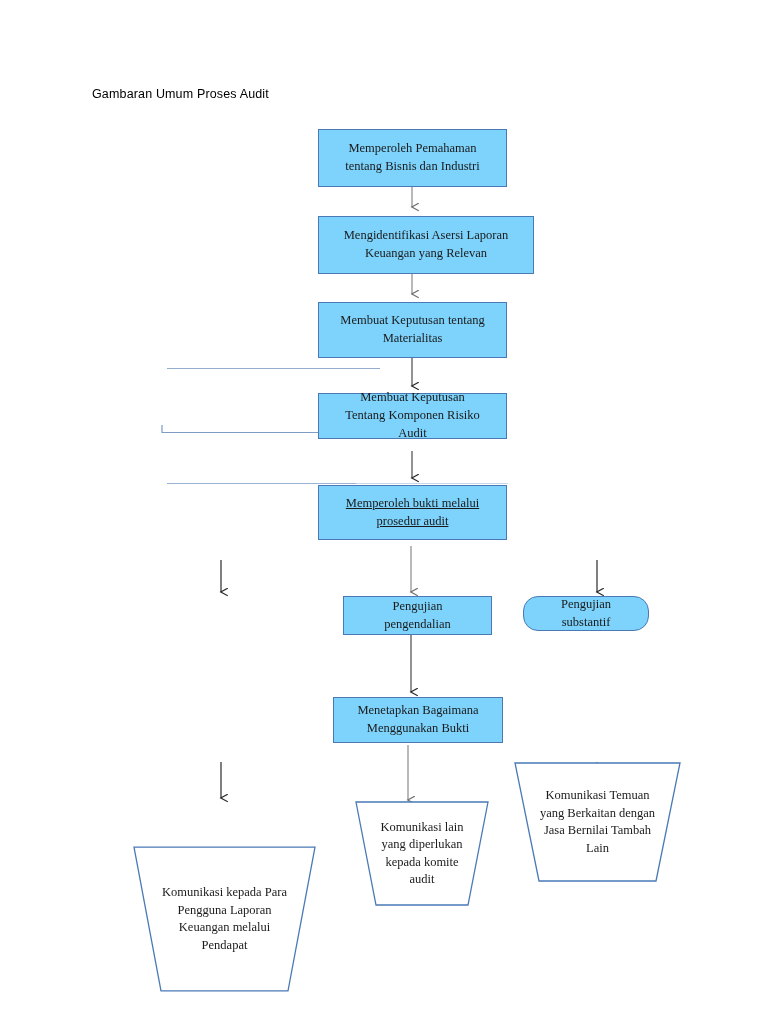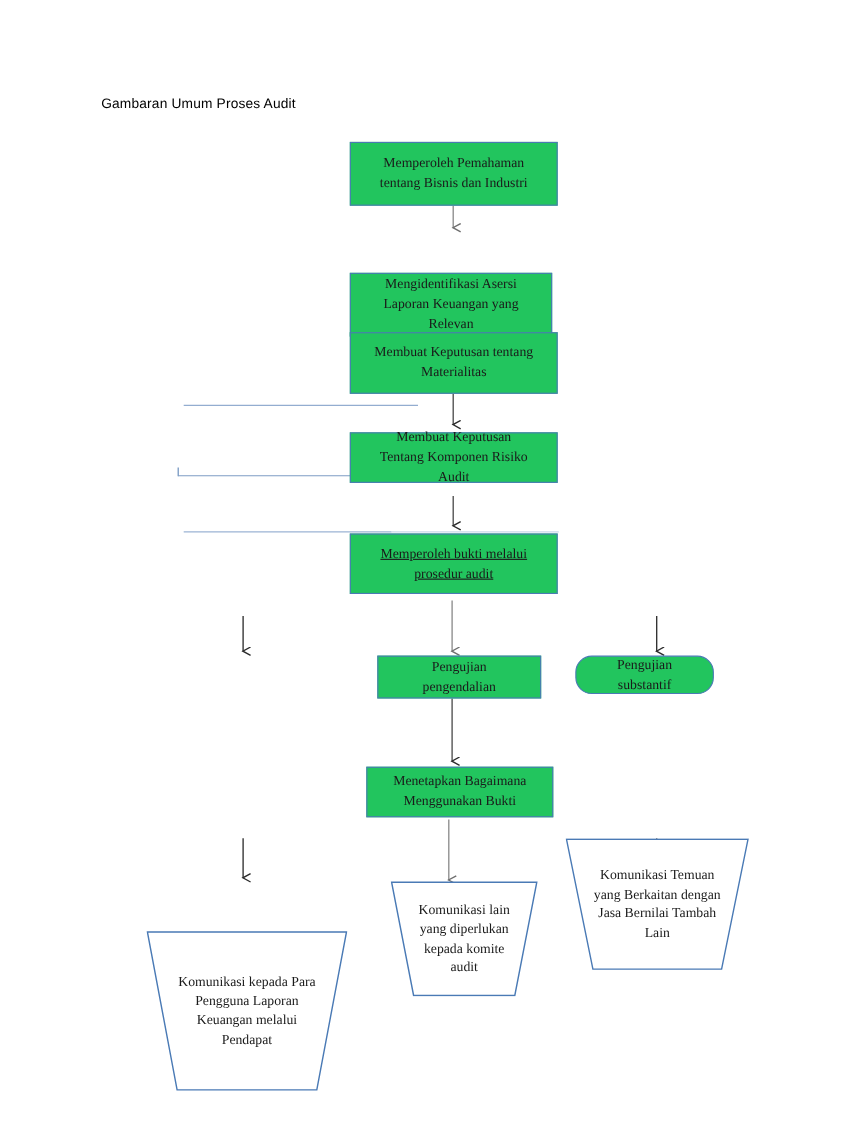--- a/index.html
+++ b/index.html
@@ -29,21 +29,21 @@
     font-weight: normal;
     color: #000000;
     letter-spacing: 0.15px;
     white-space: nowrap;
   }
   
   .node {
     position: absolute;
     box-sizing: border-box;
     border: 1px solid #4a7ab5;
-    background: #22c55e;
+    background: #7dd3fc;
     display: flex;
     align-items: center;
     justify-content: center;
     text-align: center;
     font-family: "Liberation Serif", serif;
     font-size: 12.5px;
     line-height: 1.42;
     color: #1a1a1a;
     padding: 2px 20px;
   }
@@ -130,21 +130,21 @@
     <line x1="162" y1="432.5" x2="470" y2="432.5" stroke="#7e9cc4" stroke-width="1.1"></line>
     <line x1="340" y1="430.5" x2="412" y2="430.5" stroke="#4a4a4a" stroke-width="1.0"></line>
     <line x1="167" y1="483.5" x2="356" y2="483.5" stroke="#9bb3d4" stroke-width="1.2"></line>
     <line x1="356" y1="483.5" x2="508" y2="483.5" stroke="#c9d8e9" stroke-width="1.2"></line>
   </svg>
 
   <div class="node" style="left:318px; top:129px; width:189px; height:58px;">
     <span class="txt">Memperoleh Pemahaman tentang Bisnis dan Industri</span>
   </div>
 
-  <div class="node" style="left:318px; top:216px; width:184px; height:58px;margin-top:32px;">
+  <div class="node" style="left:318px; top:216px; width:216px; height:58px;">
     <span class="txt">Mengidentifikasi Asersi Laporan Keuangan yang Relevan</span>
   </div>
 
   <div class="node" style="left:318px; top:302px; width:189px; height:56px;">
     <span class="txt">Membuat Keputusan tentang Materialitas</span>
   </div>
 
   <div class="node" style="left:318px; top:393px; width:189px; height:46px;">
     <span class="txt">Membuat Keputusan Tentang Komponen Risiko Audit</span>
   </div>

